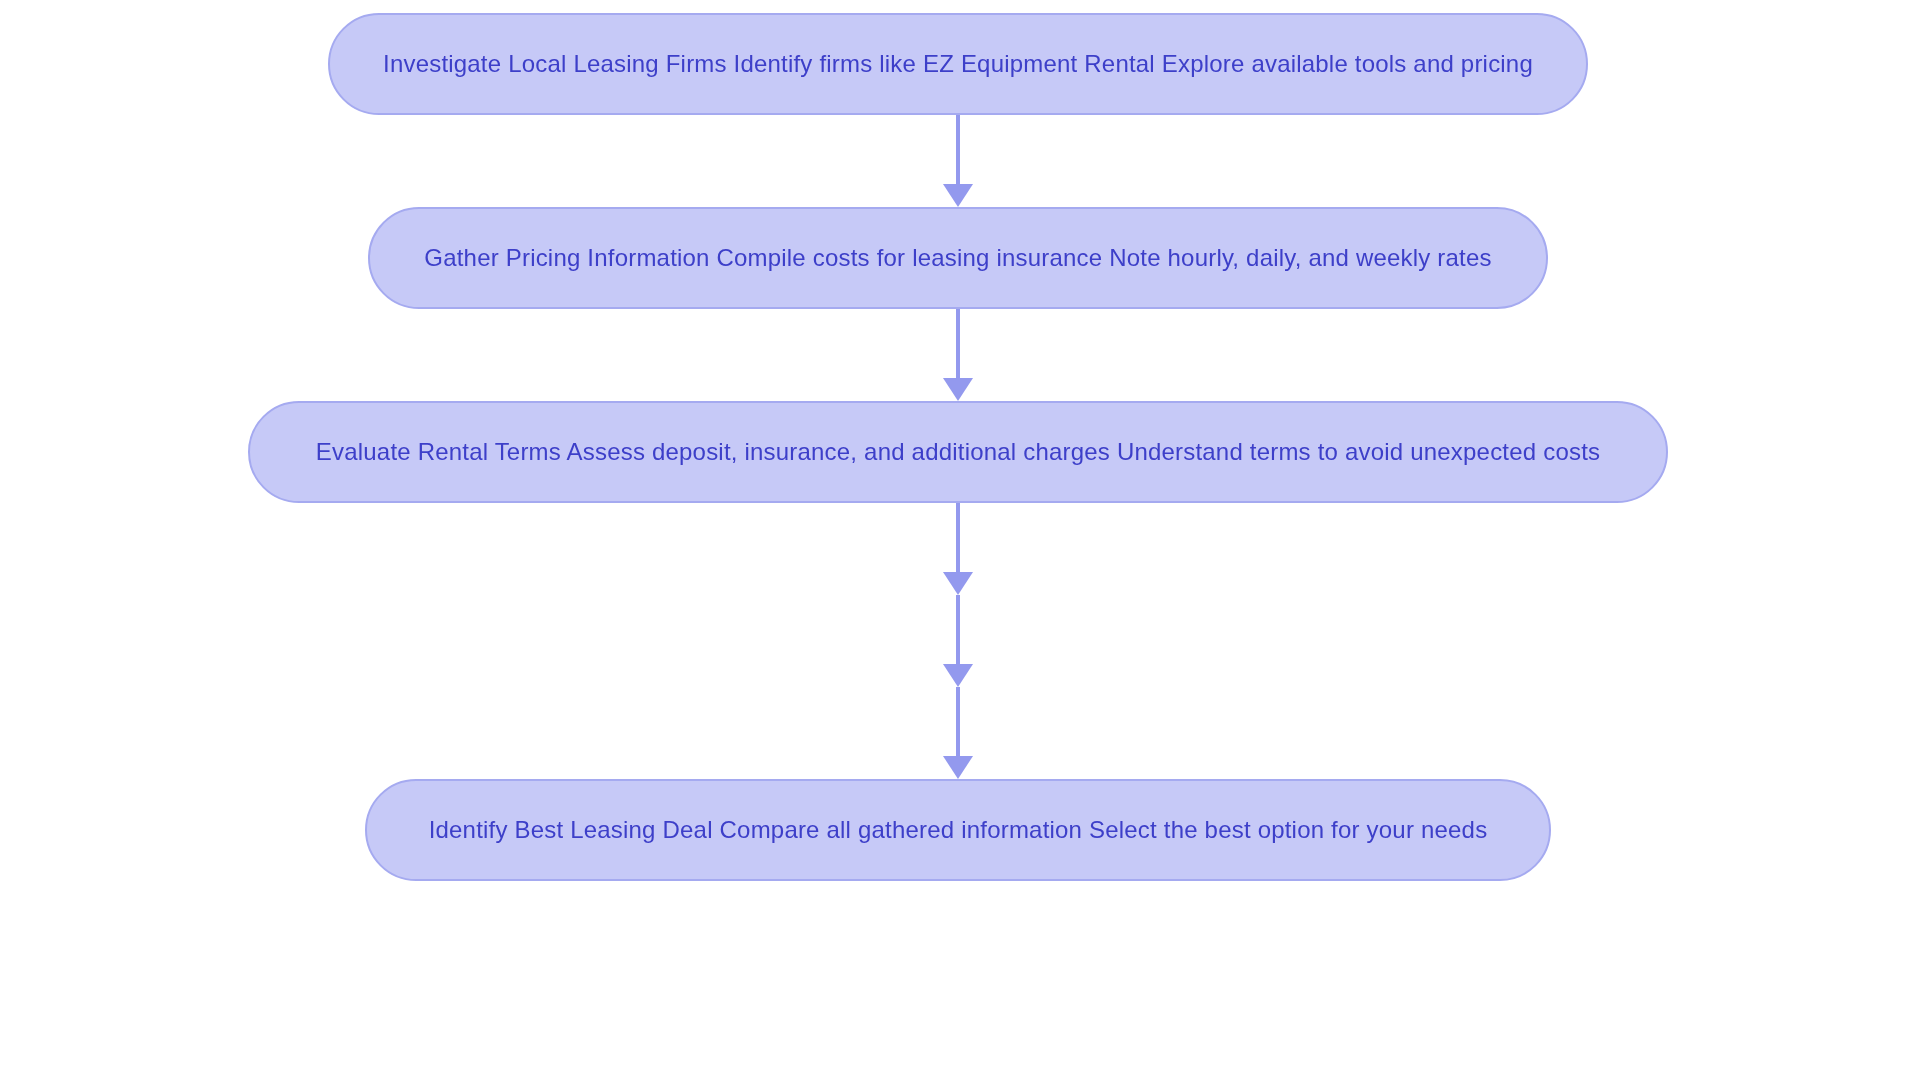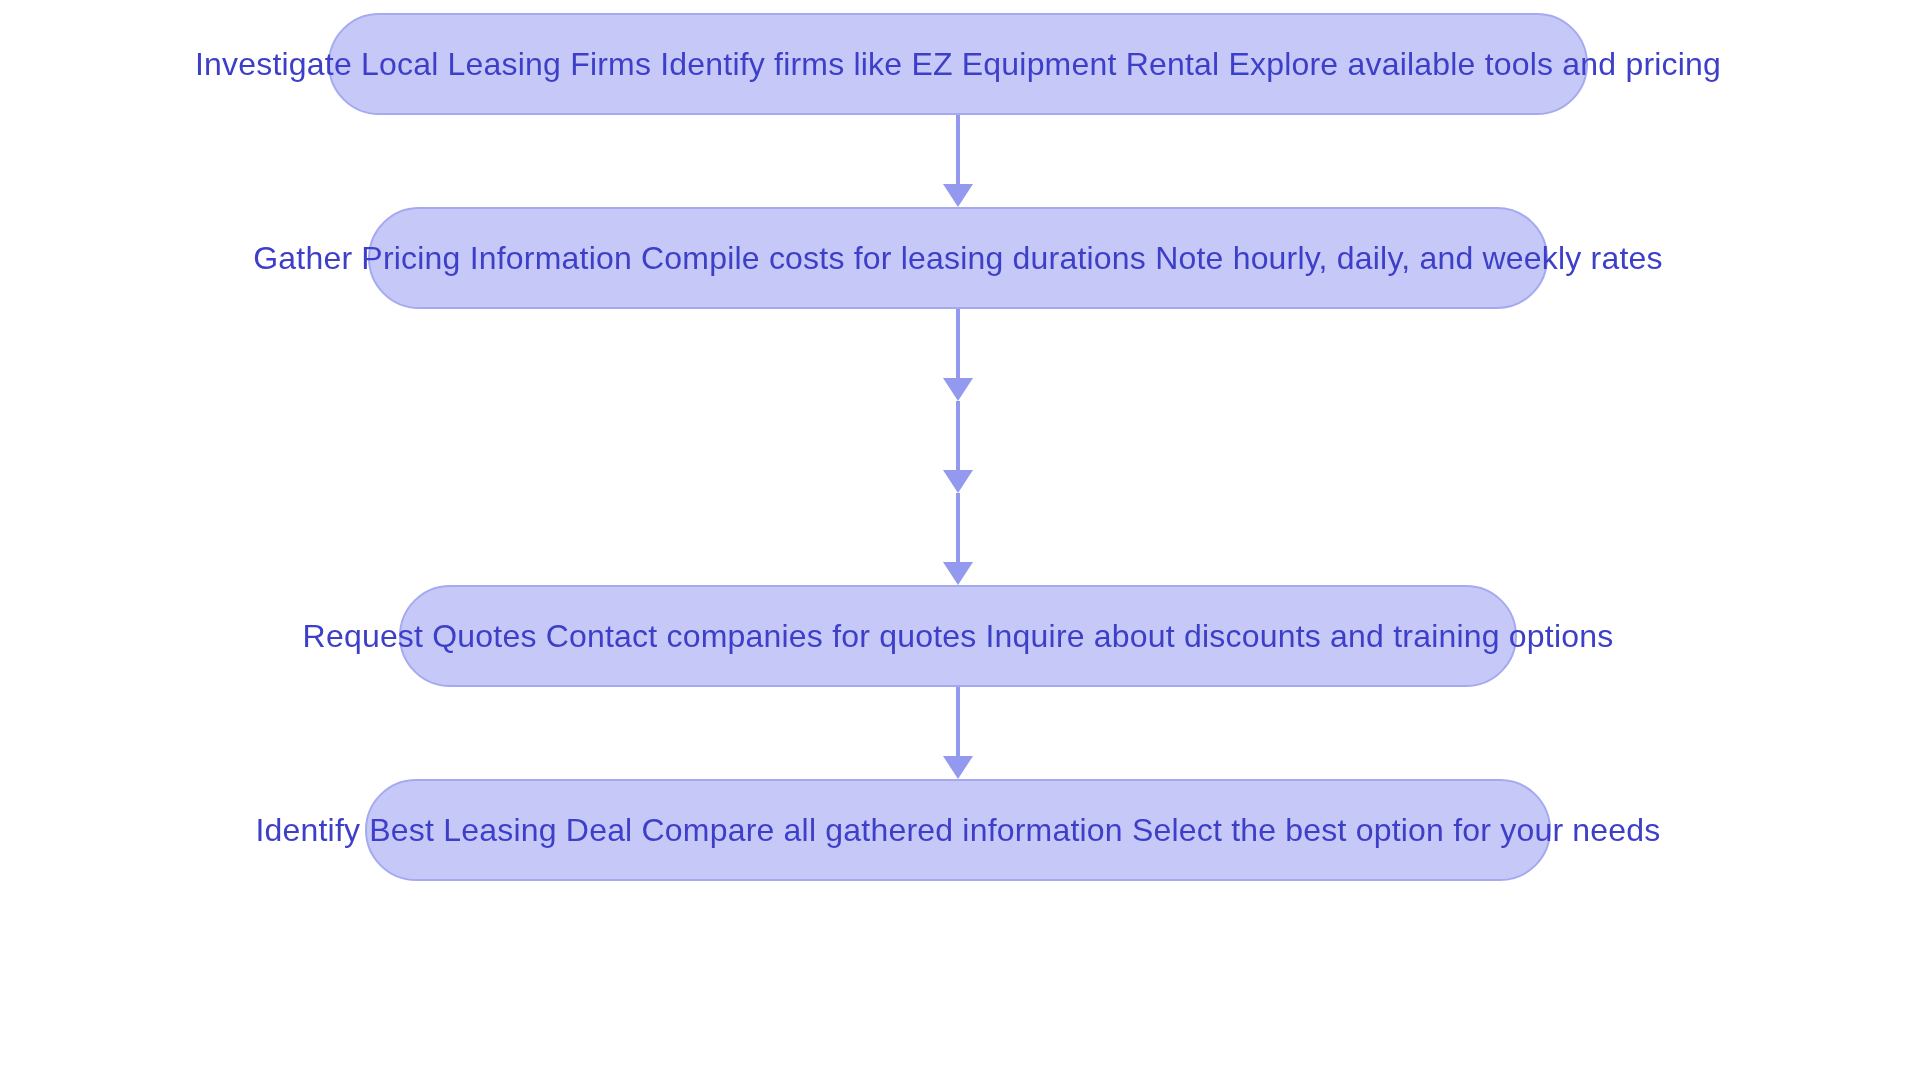--- a/index.html
+++ b/index.html
@@ -29,21 +29,21 @@
   }
   .flow-node {
     height: 102px;
     background: var(--node-fill);
     border: 2px solid var(--node-border);
     border-radius: 51px;
     display: flex;
     align-items: center;
     justify-content: center;
     color: var(--text-color);
-    font-size: 32px;
+    font-size: 24px;
     letter-spacing: 0.2px;
     text-align: center;
     white-space: nowrap;
     flex: 0 0 auto;
     margin-left: -4px; 
   }
   .arrow {
     height: 92px;
     width: 32px;
     display: flex;
@@ -74,46 +74,46 @@
   <div class="flow-node" style="width:1260px">
     <span>Investigate Local Leasing Firms Identify firms like EZ Equipment Rental Explore available tools and pricing</span>
   </div>
 
   <div class="arrow">
     <div class="shaft"></div>
     <div class="head"></div>
   </div>
 
   <div class="flow-node" style="width:1180px">
-    <span>Gather Pricing Information Compile costs for leasing durations Note hourly, daily, and weekly rates</span>
+    <span>Gather Pricing Information Compile costs for leasing insurance Note hourly, daily, and weekly rates</span>
+  </div>
+
+  <div class="arrow">
+    <div class="shaft"></div>
+    <div class="head"></div>
+  </div>
+
+  <div class="flow-node" style="width:1420px">
+    <span>Evaluate Rental Terms Assess deposit, insurance, and additional charges Understand terms to avoid unexpected costs</span>
   </div>
 
   <div class="arrow">
     <div class="shaft"></div>
     <div class="head"></div>
   </div>
 
 
   <div class="arrow">
     <div class="shaft"></div>
     <div class="head"></div>
   </div>
 
 
   <div class="arrow">
     <div class="shaft"></div>
     <div class="head"></div>
   </div>
 
-  <div class="flow-node" style="width:1118px">
-    <span>Request Quotes Contact companies for quotes Inquire about discounts and training options</span>
-  </div>
-
-  <div class="arrow">
-    <div class="shaft"></div>
-    <div class="head"></div>
-  </div>
-
   <div class="flow-node" style="width:1186px">
     <span>Identify Best Leasing Deal Compare all gathered information Select the best option for your needs</span>
   </div>
 
 </div>
 
 </body></html>

